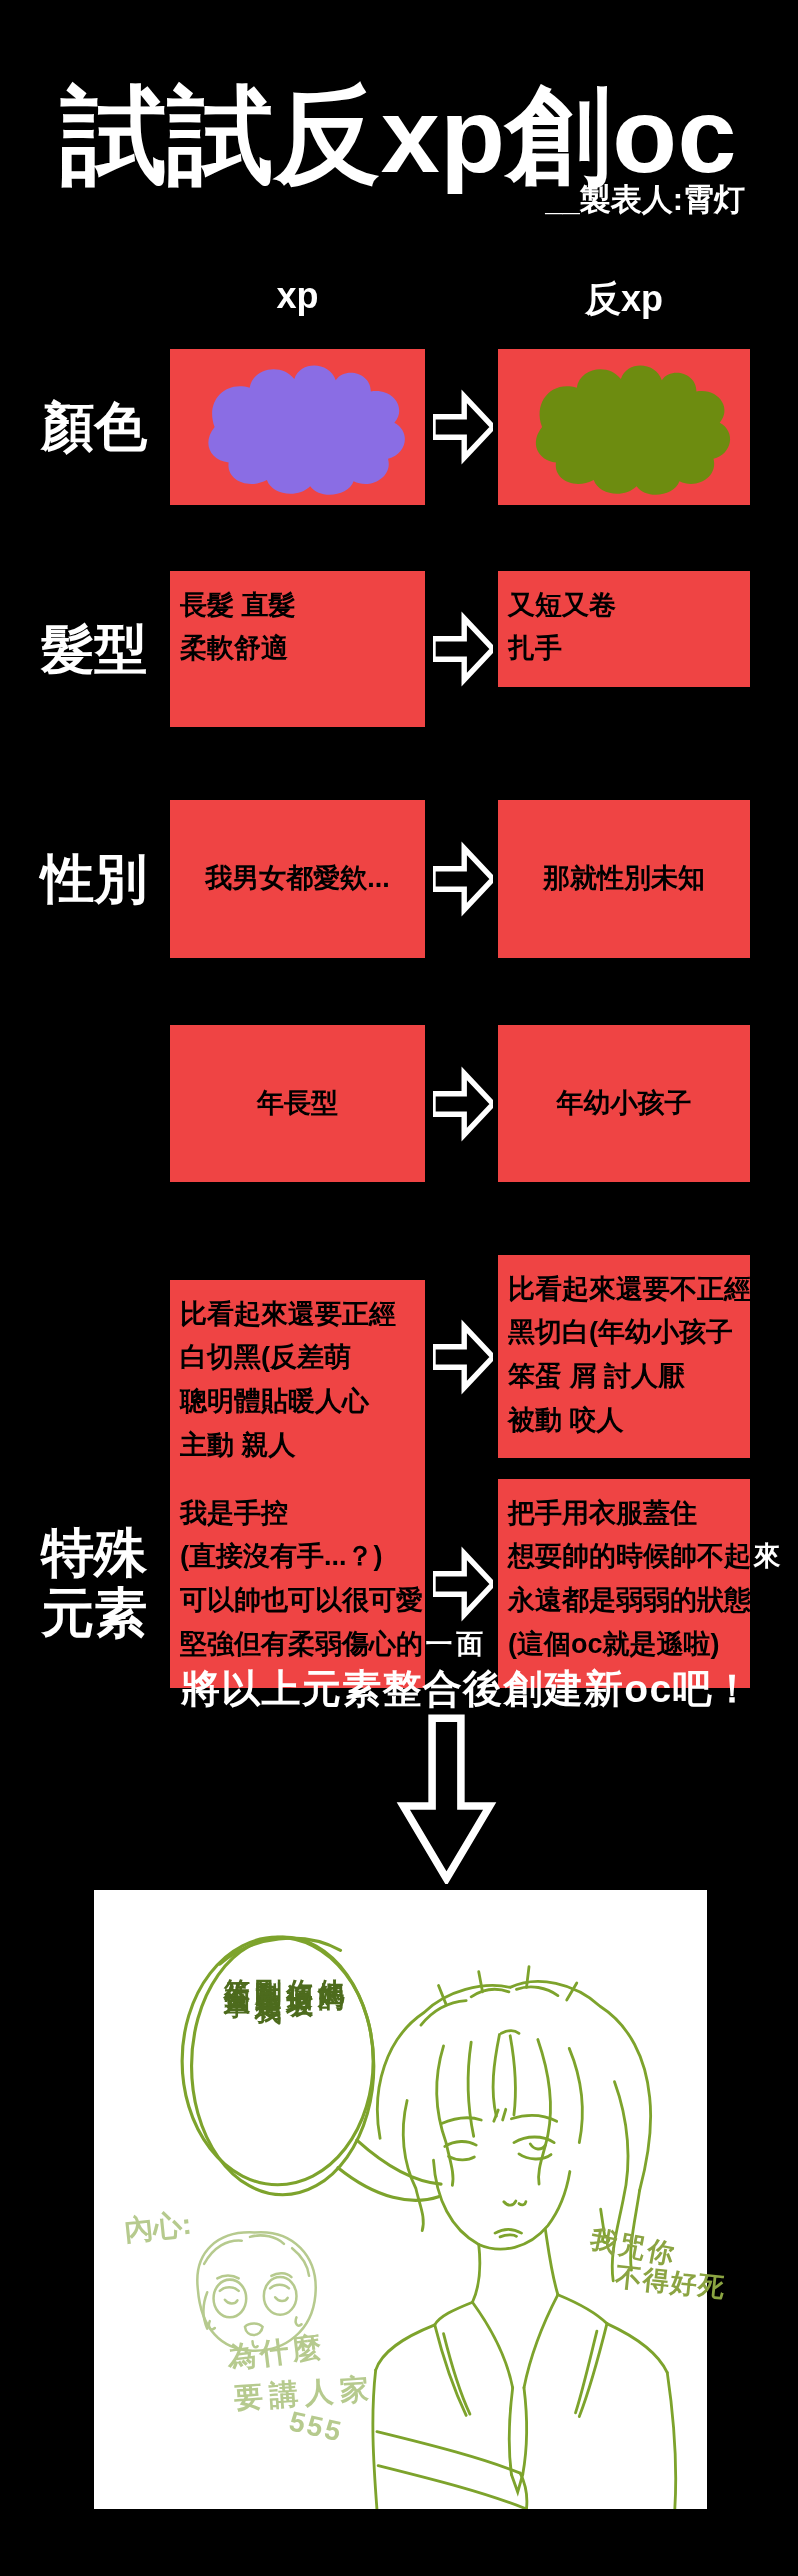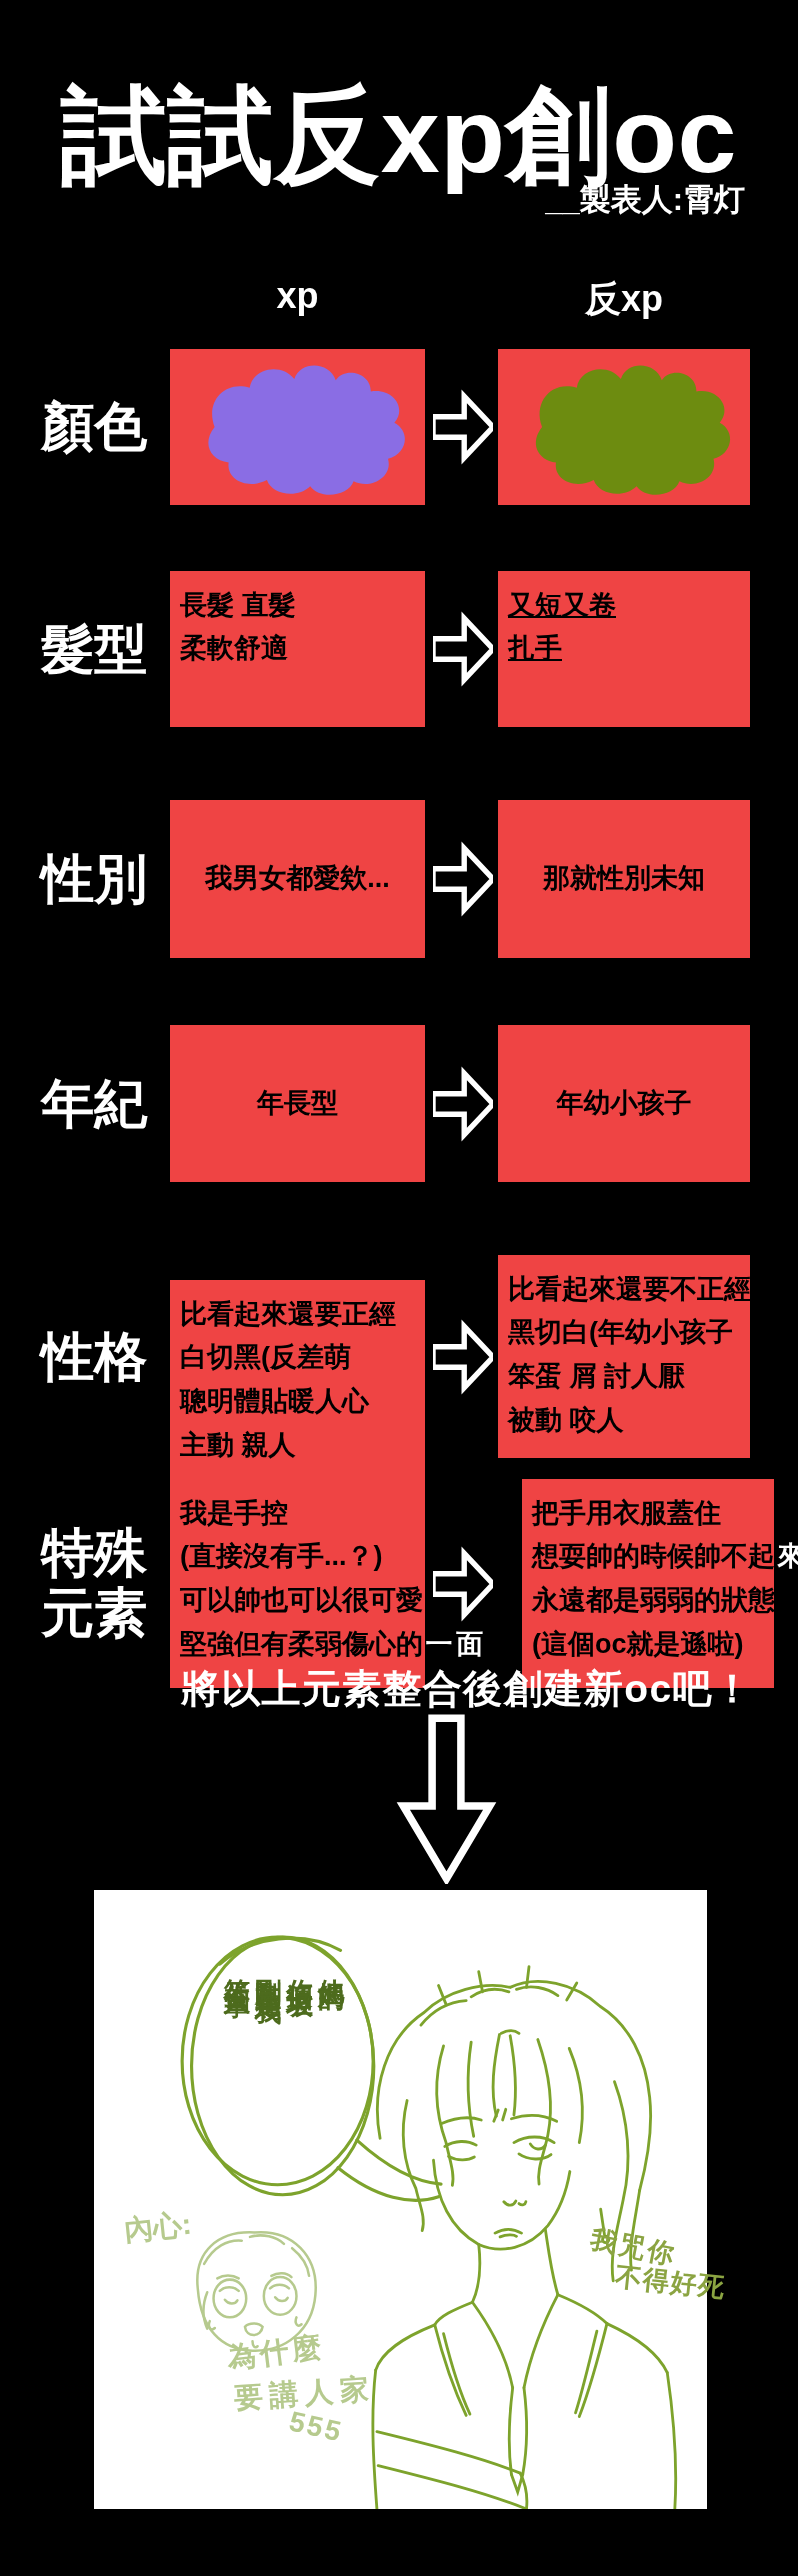--- a/index.html
+++ b/index.html
@@ -76,21 +76,21 @@
       <div class="row-label">
           <div>髮型</div>
         </div>
       <div class="box left" style="height: 156px;">
           <div class="line"><span>長髮 直髮</span></div>
           <div class="line"><span>柔軟舒適</span></div>
         </div>
       <svg class="arrow-right" width="60" height="79" viewBox="0 0 100 130">
         <polygon points="0,48 52,48 52,14 100,65 52,116 52,82 0,82" fill="#000" stroke="#fff" stroke-width="9" stroke-linejoin="miter"></polygon>
       </svg>
-      <div class="box right" style="height: 156px; text-decoration: underline;">
+      <div class="box right" style="height: 116px;">
           <div class="line"><span>又短又卷</span></div>
           <div class="line"><span>扎手</span></div>
         </div>
     </div>
 
     <div class="row" style="top: 800px; height: 158px;">
       <div class="row-label">
           <div>性別</div>
         </div>
       <div class="box left center" style="height: 158px;">
@@ -98,38 +98,32 @@
         </div>
       <svg class="arrow-right" width="60" height="79" viewBox="0 0 100 130">
         <polygon points="0,48 52,48 52,14 100,65 52,116 52,82 0,82" fill="#000" stroke="#fff" stroke-width="9" stroke-linejoin="miter"></polygon>
       </svg>
       <div class="box right center" style="height: 158px;">
           <div class="line"><span>那就性別未知</span></div>
         </div>
     </div>
 
     <div class="row" style="top: 1025px; height: 157px;">
-      <div class="row-label">
-          <div>年紀</div>
-        </div>
       <div class="box left center" style="height: 157px;">
           <div class="line"><span>年長型</span></div>
         </div>
       <svg class="arrow-right" width="60" height="79" viewBox="0 0 100 130">
         <polygon points="0,48 52,48 52,14 100,65 52,116 52,82 0,82" fill="#000" stroke="#fff" stroke-width="9" stroke-linejoin="miter"></polygon>
       </svg>
       <div class="box right center" style="height: 157px;">
           <div class="line"><span>年幼小孩子</span></div>
         </div>
     </div>
 
     <div class="row" style="top: 1255px; height: 203px;">
-      <div class="row-label">
-          <div>性格</div>
-        </div>
       <div class="box left" style="height: 203px; margin-top: 25px;">
           <div class="line"><span>比看起來還要正經</span></div>
           <div class="line"><span>白切黑(反差萌</span></div>
           <div class="line"><span>聰明體貼暖人心</span></div>
           <div class="line"><span>主動 親人</span></div>
         </div>
       <svg class="arrow-right" width="60" height="79" viewBox="0 0 100 130">
         <polygon points="0,48 52,48 52,14 100,65 52,116 52,82 0,82" fill="#000" stroke="#fff" stroke-width="9" stroke-linejoin="miter"></polygon>
       </svg>
       <div class="box right" style="height: 203px;">
@@ -147,21 +141,21 @@
         </div>
       <div class="box left" style="height: 209px;">
           <div class="line"><span>我是手控</span></div>
           <div class="line"><span>(直接沒有手...？)</span></div>
           <div class="line"><span>可以帥也可以很可愛</span></div>
           <div class="line"><span>堅強但有柔弱傷心的</span><span class="of">一面</span></div>
         </div>
       <svg class="arrow-right" width="60" height="79" viewBox="0 0 100 130">
         <polygon points="0,48 52,48 52,14 100,65 52,116 52,82 0,82" fill="#000" stroke="#fff" stroke-width="9" stroke-linejoin="miter"></polygon>
       </svg>
-      <div class="box right" style="height: 209px; margin-left: 24px;">
+      <div class="box right" style="height: 209px;">
           <div class="line"><span>把手用衣服蓋住</span></div>
           <div class="line"><span>想耍帥的時候帥不起</span><span class="of">來</span></div>
           <div class="line"><span>永遠都是弱弱的狀態</span></div>
           <div class="line"><span>(這個oc就是遜啦)</span></div>
         </div>
     </div>
   </div>
 
   <div class="cta">將以上元素整合後創建新oc吧！</div>
 

